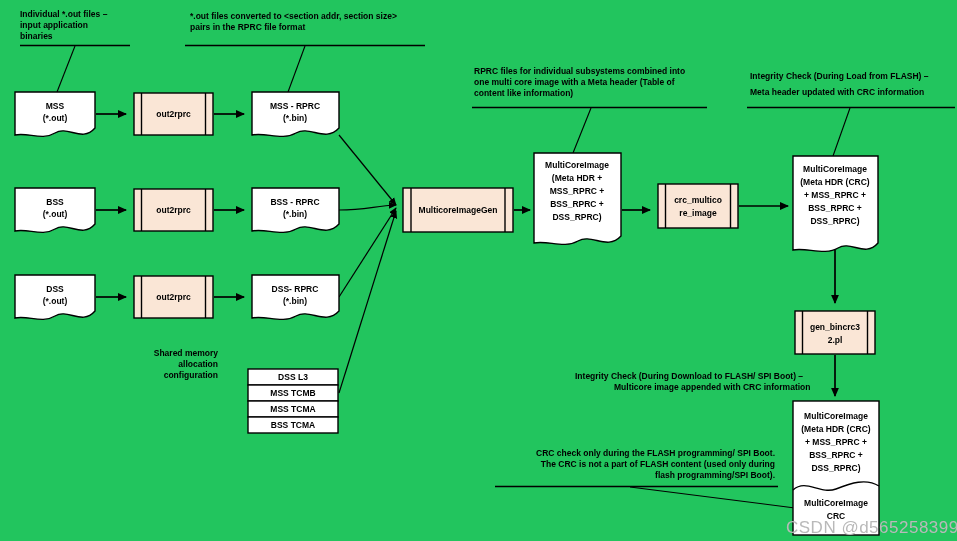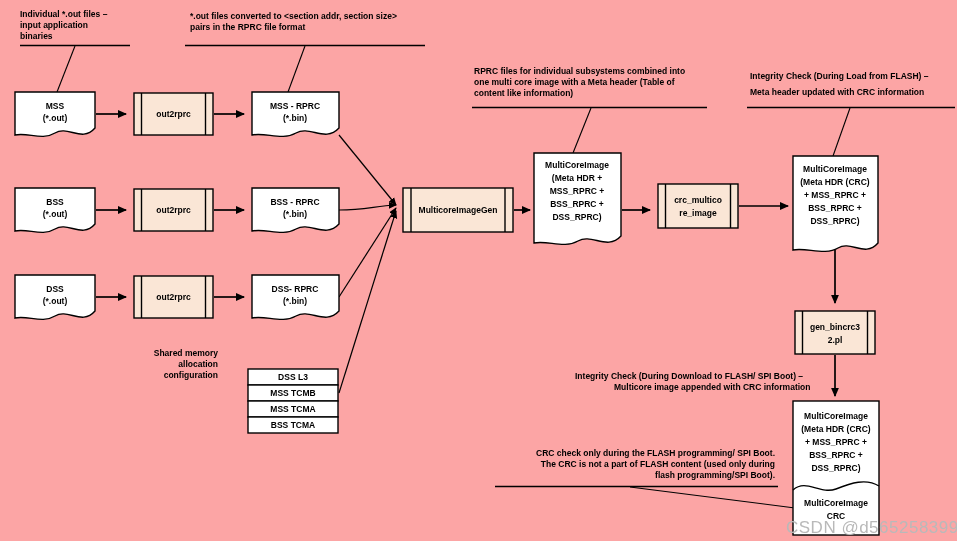--- a/index.html
+++ b/index.html
@@ -1,17 +1,17 @@
 <!DOCTYPE html>
 <html><head>
 <meta charset="utf-8">
 <style>
   html,body{margin:0;padding:0;background:#ffffff;}
   body{font-family:"Liberation Sans",sans-serif;}
-  #stage{position:relative;width:957px;height:541px;background:#fca5a5;overflow:hidden;}
+  #stage{position:relative;width:957px;height:541px;background:#22c55e;overflow:hidden;}
   svg{display:block;}
   .lbl{font-family:"Liberation Sans",sans-serif;font-weight:bold;fill:#000000;}
   .note{font-size:8.5px;}
   .boxtxt{font-size:8.5px;}
   .tbltxt{font-size:8.5px;}
   .wm{font-family:"Liberation Sans",sans-serif;font-size:17px;fill:#b9b9b9;letter-spacing:0.5px;}
   .shape-fill{fill:#fae6d6;stroke:#000000;stroke-width:1.4;}
   .shape-white{fill:#ffffff;stroke:#000000;stroke-width:1.4;}
   .divline{stroke:#000000;stroke-width:1.4;fill:none;}
   .conn{stroke:#000000;stroke-width:1.7;fill:none;}

